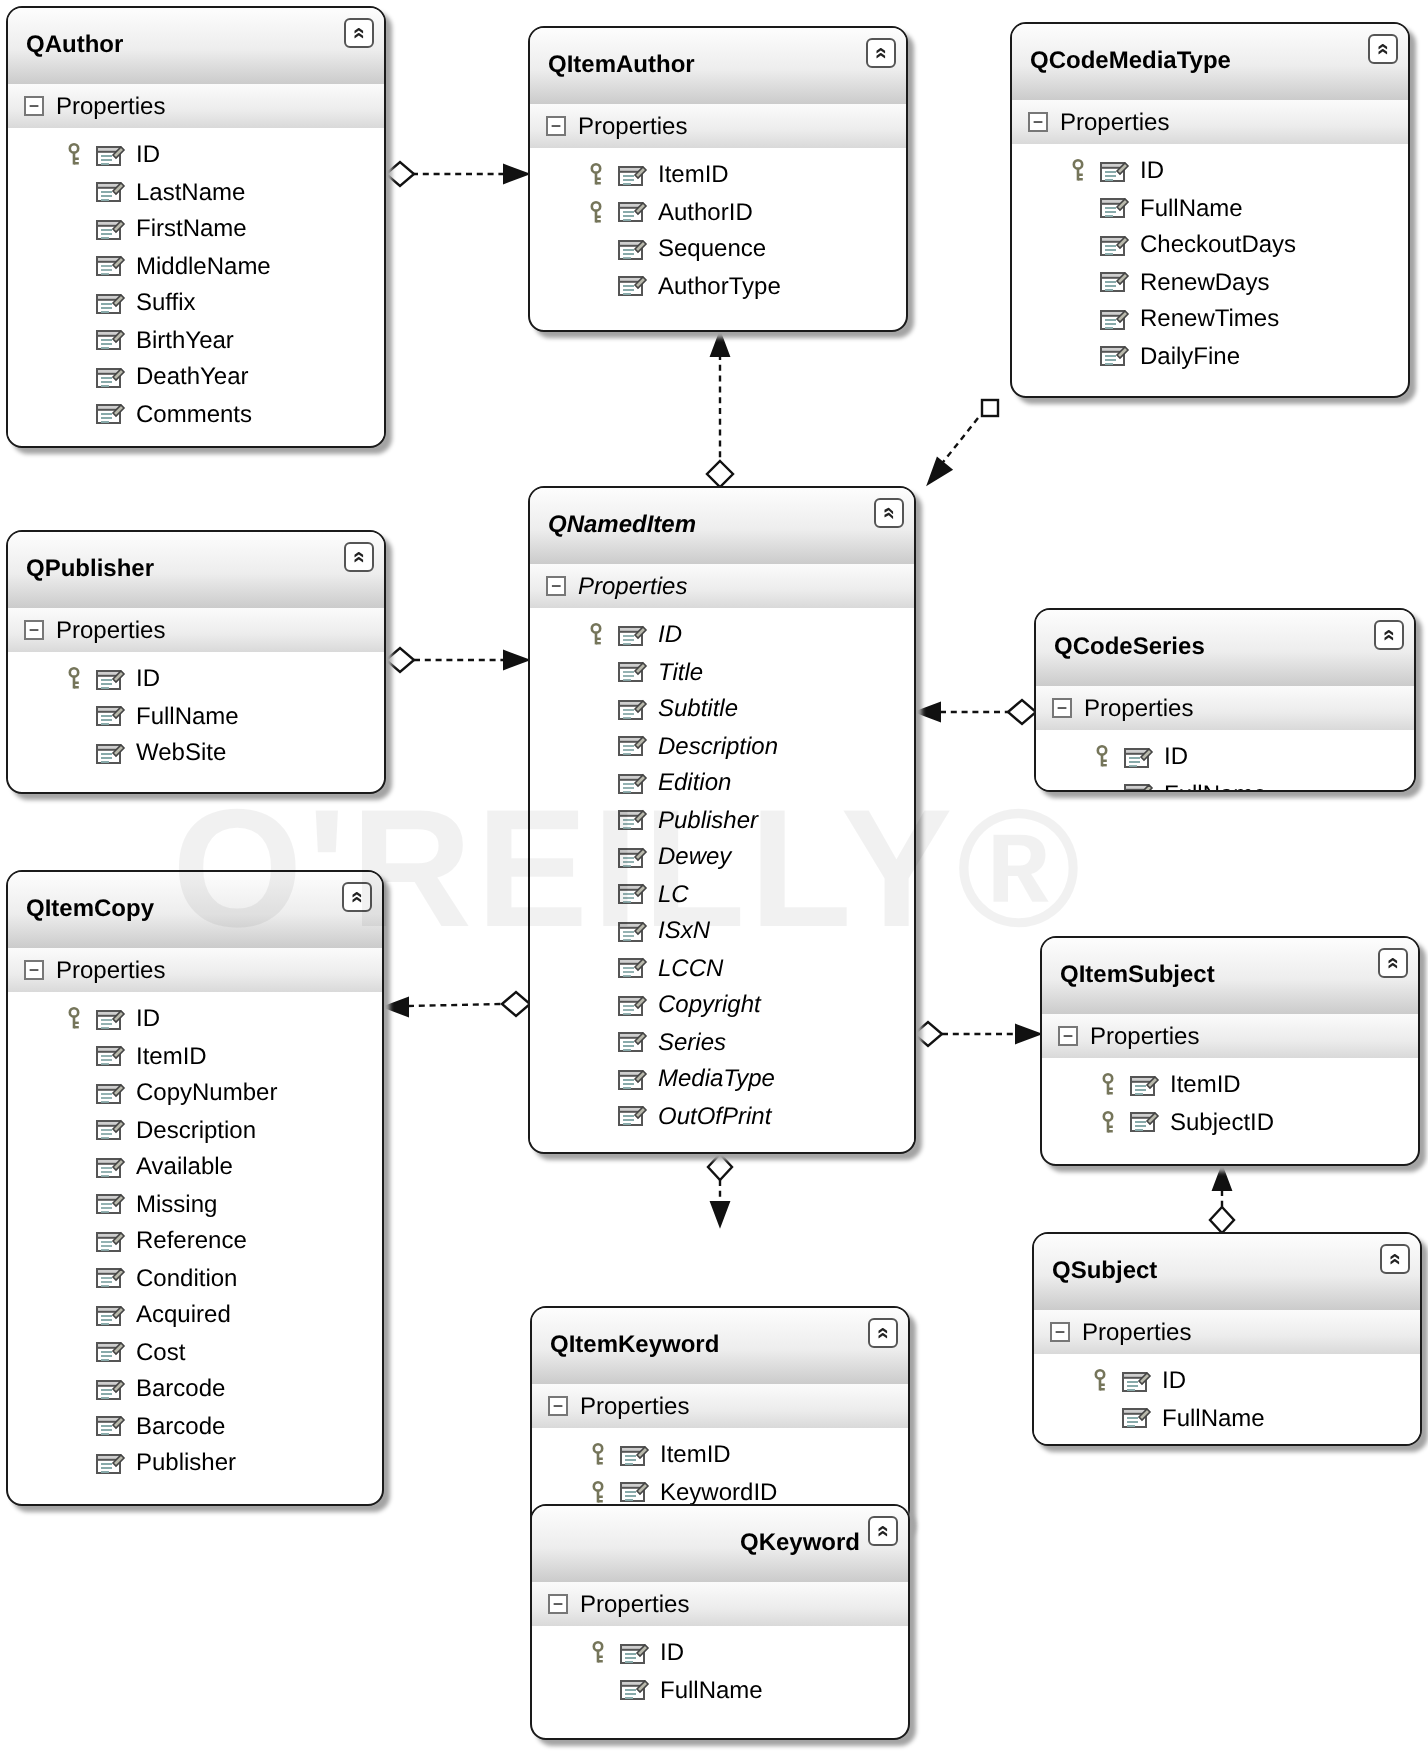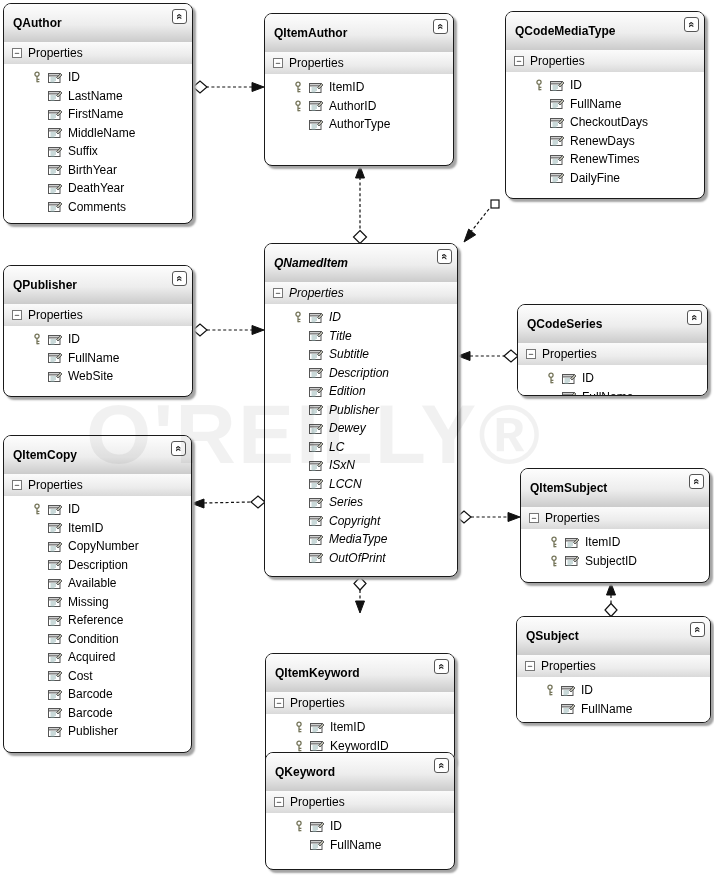--- a/index.html
+++ b/index.html
@@ -62,21 +62,21 @@
   .pos-qauthor       { left:3px;   top:3px;   width:190px; height:221px; }
   .pos-qitemauthor   { left:264px; top:13px;  width:190px; height:153px; }
   .pos-qcodemediatype{ left:505px; top:11px;  width:200px; height:188px; }
   .pos-qnameditem    { left:264px; top:243px; width:194px; height:334px;font-style:italic; }
   .pos-qpublisher    { left:3px;   top:265px; width:190px; height:132px; }
   .pos-qcodeseries   { left:517px; top:304px; width:191px; height:92px; }
   .pos-qitemcopy     { left:3px;   top:435px; width:189px; height:318px; }
   .pos-qitemsubject  { left:520px; top:468px; width:190px; height:115px; }
   .pos-qsubject      { left:516px; top:616px; width:195px; height:107px; }
   .pos-qitemkeyword  { left:265px; top:613px; width:190px; height:115px;margin-top:40px; }
-  .pos-qkeyword      { left:265px; top:752px; width:190px; height:118px; }
+  .pos-qkeyword      { left:265px; top:752px; width:190px; height:118px;text-align:right; }
 </style>
 
 <div class="canvas">
 
   <div class="watermark">O'REILLY®</div>
 
   <svg class="connectors" width="714" height="876" viewBox="0 0 714 876">
     <g>
       <line class="lin" x1="206" y1="87" x2="253" y2="87"></line>
       <polygon class="dia" points="193,87 200,81 207,87 200,93"></polygon>
@@ -316,20 +316,34 @@
             <span class="propicon">
               <svg width="16" height="13" viewBox="0 0 16 13">
                 <rect x="1.5" y="2.5" width="11.5" height="9" fill="#fff" stroke="#555" stroke-width="1"></rect>
                 <rect x="1.5" y="2.5" width="11.5" height="2.4" fill="#cfcfcf" stroke="#555" stroke-width="1"></rect>
                 <line x1="3.5" y1="7" x2="9" y2="7" stroke="#8aa" stroke-width="0.9"></line>
                 <line x1="3.5" y1="9" x2="9" y2="9" stroke="#8aa" stroke-width="0.9"></line>
                 <line x1="3.5" y1="11" x2="7.5" y2="11" stroke="#8aa" stroke-width="0.9"></line>
                 <path d="M9.5 6.5 L13.5 2.5 L15 4 L11 8 Z" fill="#b9b9ac" stroke="#444" stroke-width="0.8"></path>
               </svg>
             </span>
+            <span class="fname">Sequence</span>
+          </div>
+          <div class="row">
+            <span class="keyslot"></span>
+            <span class="propicon">
+              <svg width="16" height="13" viewBox="0 0 16 13">
+                <rect x="1.5" y="2.5" width="11.5" height="9" fill="#fff" stroke="#555" stroke-width="1"></rect>
+                <rect x="1.5" y="2.5" width="11.5" height="2.4" fill="#cfcfcf" stroke="#555" stroke-width="1"></rect>
+                <line x1="3.5" y1="7" x2="9" y2="7" stroke="#8aa" stroke-width="0.9"></line>
+                <line x1="3.5" y1="9" x2="9" y2="9" stroke="#8aa" stroke-width="0.9"></line>
+                <line x1="3.5" y1="11" x2="7.5" y2="11" stroke="#8aa" stroke-width="0.9"></line>
+                <path d="M9.5 6.5 L13.5 2.5 L15 4 L11 8 Z" fill="#b9b9ac" stroke="#444" stroke-width="0.8"></path>
+              </svg>
+            </span>
             <span class="fname">AuthorType</span>
           </div>
         </div>
       </div>
       <div class="entity pos-qcodemediatype">
         <div class="titlebar"><span class="title">QCodeMediaType</span><span class="collapse">
             <span class="chev">«</span>
           </span></div>
         <div class="sect">
           <span class="minus">−</span>
@@ -590,35 +604,35 @@
             <span class="propicon">
               <svg width="16" height="13" viewBox="0 0 16 13">
                 <rect x="1.5" y="2.5" width="11.5" height="9" fill="#fff" stroke="#555" stroke-width="1"></rect>
                 <rect x="1.5" y="2.5" width="11.5" height="2.4" fill="#cfcfcf" stroke="#555" stroke-width="1"></rect>
                 <line x1="3.5" y1="7" x2="9" y2="7" stroke="#8aa" stroke-width="0.9"></line>
                 <line x1="3.5" y1="9" x2="9" y2="9" stroke="#8aa" stroke-width="0.9"></line>
                 <line x1="3.5" y1="11" x2="7.5" y2="11" stroke="#8aa" stroke-width="0.9"></line>
                 <path d="M9.5 6.5 L13.5 2.5 L15 4 L11 8 Z" fill="#b9b9ac" stroke="#444" stroke-width="0.8"></path>
               </svg>
             </span>
+            <span class="fname">Copyright</span>
+          </div>
+          <div class="row">
+            <span class="keyslot"></span>
+            <span class="propicon">
+              <svg width="16" height="13" viewBox="0 0 16 13">
+                <rect x="1.5" y="2.5" width="11.5" height="9" fill="#fff" stroke="#555" stroke-width="1"></rect>
+                <rect x="1.5" y="2.5" width="11.5" height="2.4" fill="#cfcfcf" stroke="#555" stroke-width="1"></rect>
+                <line x1="3.5" y1="7" x2="9" y2="7" stroke="#8aa" stroke-width="0.9"></line>
+                <line x1="3.5" y1="9" x2="9" y2="9" stroke="#8aa" stroke-width="0.9"></line>
+                <line x1="3.5" y1="11" x2="7.5" y2="11" stroke="#8aa" stroke-width="0.9"></line>
+                <path d="M9.5 6.5 L13.5 2.5 L15 4 L11 8 Z" fill="#b9b9ac" stroke="#444" stroke-width="0.8"></path>
+              </svg>
+            </span>
             <span class="fname">Series</span>
-          </div>
-          <div class="row">
-            <span class="keyslot"></span>
-            <span class="propicon">
-              <svg width="16" height="13" viewBox="0 0 16 13">
-                <rect x="1.5" y="2.5" width="11.5" height="9" fill="#fff" stroke="#555" stroke-width="1"></rect>
-                <rect x="1.5" y="2.5" width="11.5" height="2.4" fill="#cfcfcf" stroke="#555" stroke-width="1"></rect>
-                <line x1="3.5" y1="7" x2="9" y2="7" stroke="#8aa" stroke-width="0.9"></line>
-                <line x1="3.5" y1="9" x2="9" y2="9" stroke="#8aa" stroke-width="0.9"></line>
-                <line x1="3.5" y1="11" x2="7.5" y2="11" stroke="#8aa" stroke-width="0.9"></line>
-                <path d="M9.5 6.5 L13.5 2.5 L15 4 L11 8 Z" fill="#b9b9ac" stroke="#444" stroke-width="0.8"></path>
-              </svg>
-            </span>
-            <span class="fname">Copyright</span>
           </div>
           <div class="row">
             <span class="keyslot"></span>
             <span class="propicon">
               <svg width="16" height="13" viewBox="0 0 16 13">
                 <rect x="1.5" y="2.5" width="11.5" height="9" fill="#fff" stroke="#555" stroke-width="1"></rect>
                 <rect x="1.5" y="2.5" width="11.5" height="2.4" fill="#cfcfcf" stroke="#555" stroke-width="1"></rect>
                 <line x1="3.5" y1="7" x2="9" y2="7" stroke="#8aa" stroke-width="0.9"></line>
                 <line x1="3.5" y1="9" x2="9" y2="9" stroke="#8aa" stroke-width="0.9"></line>
                 <line x1="3.5" y1="11" x2="7.5" y2="11" stroke="#8aa" stroke-width="0.9"></line>

